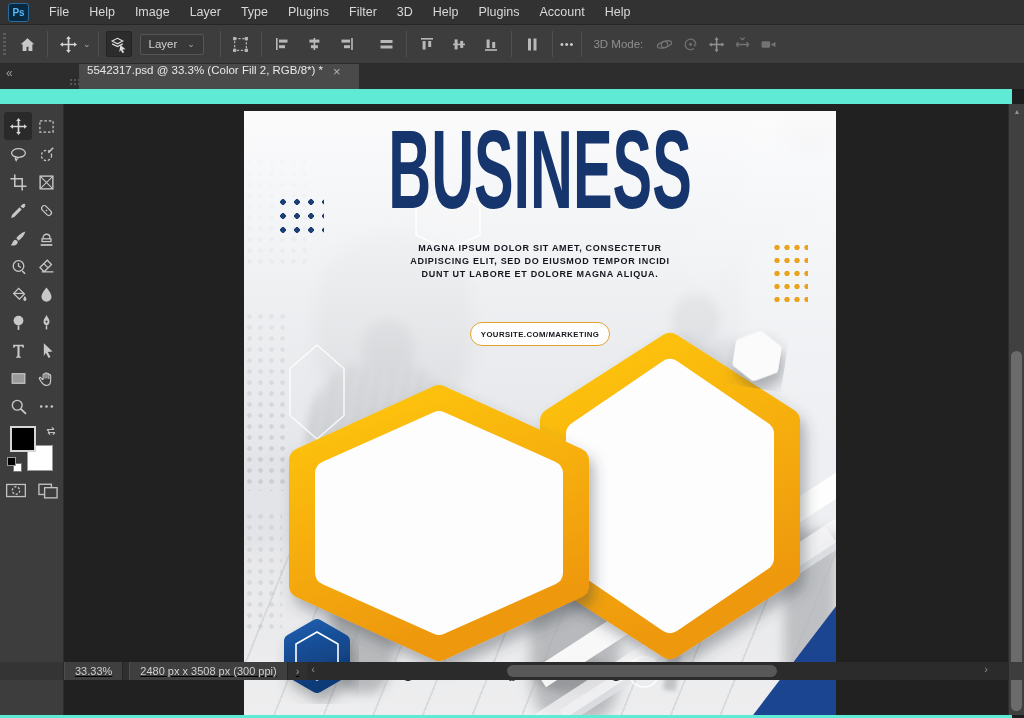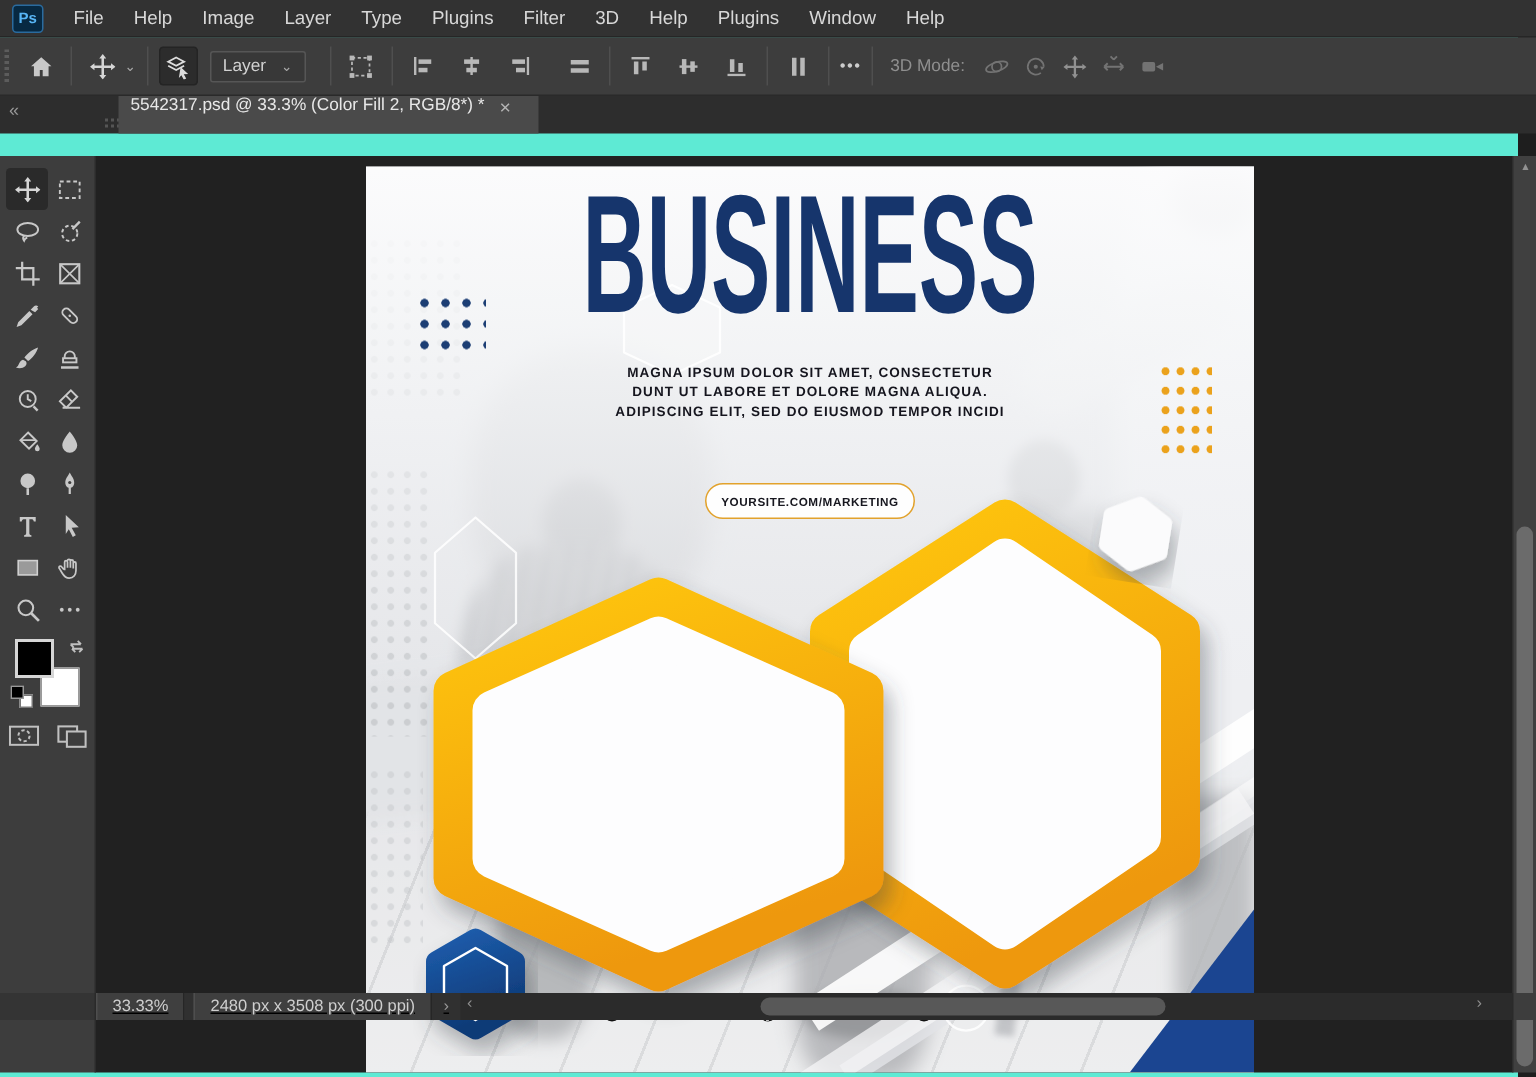--- a/index.html
+++ b/index.html
@@ -307,21 +307,21 @@
     <div class="menu-item">File</div>
     <div class="menu-item">Help</div>
     <div class="menu-item">Image</div>
     <div class="menu-item">Layer</div>
     <div class="menu-item">Type</div>
     <div class="menu-item">Plugins</div>
     <div class="menu-item">Filter</div>
     <div class="menu-item">3D</div>
     <div class="menu-item">Help</div>
     <div class="menu-item">Plugins</div>
-    <div class="menu-item">Window</div>
+    <div class="menu-item">Account</div>
     <div class="menu-item">Help</div>
   </div>
 
   <div class="optionsbar">
     <div class="grip-v"></div>
     <div class="ob-icon" style="margin-left:8px">
         <svg viewBox="0 0 16 16">
           <use href="#i-home"></use>
         </svg>
       </div>
@@ -631,22 +631,22 @@
 
           <g filter="url(#sh)">
             <path d="M73 515L99 530L99 560L73 575L47 560L47 530Z" fill="url(#bgGrad)" stroke="url(#bgGrad)" stroke-width="14" stroke-linejoin="round"></path>
             <path d="M73 521L94 533L94 557L73 569L52 557L52 533Z" fill="none" stroke="#ffffff" stroke-width="1.6" stroke-linejoin="round"></path>
           </g>
         </svg>
 
         <div class="flyer-title">BUSINESS</div>
         <div class="tagline">
           <div>MAGNA IPSUM DOLOR SIT AMET, CONSECTETUR</div>
+          <div>ADIPISCING ELIT, SED DO EIUSMOD TEMPOR INCIDI</div>
           <div>DUNT UT LABORE ET DOLORE MAGNA ALIQUA.</div>
-          <div>ADIPISCING ELIT, SED DO EIUSMOD TEMPOR INCIDI</div>
         </div>
         <div class="pill">YOURSITE.COM/MARKETING</div>
 
         <div class="socials">
           <div class="social">
             <span class="badge">
                 <svg viewBox="0 0 14 14">
                   <use href="#s-instagram"></use>
                 </svg>
               </span>

